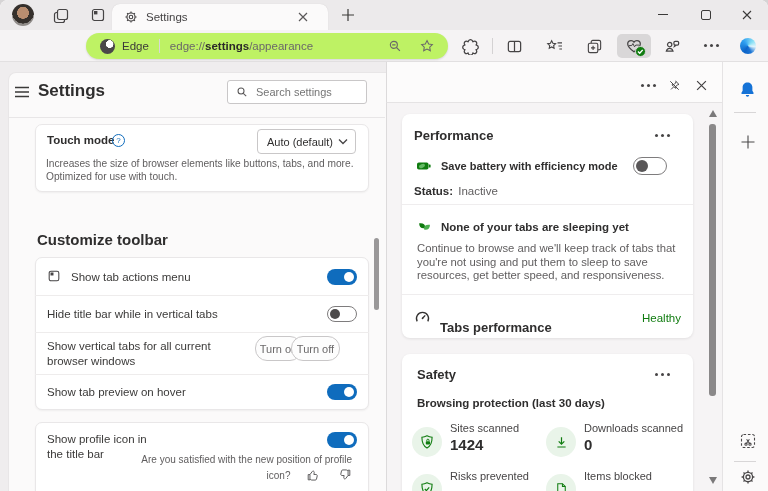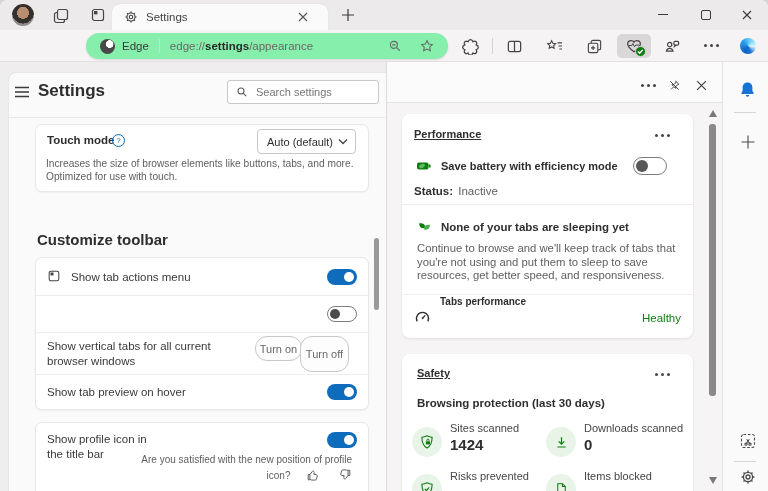--- a/index.html
+++ b/index.html
@@ -8,21 +8,21 @@
     border-radius:8px 8px 0 0;color:#2f2e2e;}
   .abs{position:absolute;}
   svg{display:block;}
   
   .titlebar{position:absolute;left:0;top:0;width:768px;height:30px;background:#eceaeb;}
   .tab{position:absolute;left:112px;top:4px;width:216px;height:26px;background:#fbfafa;
     border-radius:8px 8px 0 0;box-shadow:0 0 1px rgba(0,0,0,.15);}
   .tab-title{position:absolute;left:34px;top:7px;font-size:11.5px;color:#454344;}
   
   .toolbar{position:absolute;left:0;top:30px;width:768px;height:32px;background:#f5f3f4;border-bottom:1px solid #e2e0e1;box-sizing:border-box;}
-  .pill{position:absolute;left:86px;top:33px;width:362px;height:26px;border-radius:13px;background:#86efac;
+  .pill{position:absolute;left:86px;top:33px;width:362px;height:26px;border-radius:13px;background:#bef264;
     box-shadow:0 1px 2px rgba(0,0,0,.12);display:flex;align-items:center;}
   .urltxt{font-size:11.5px;white-space:nowrap;}
   .tool-hl{position:absolute;left:617px;top:34px;width:34px;height:24px;border-radius:5px;background:#d9d7d8;}
   
   .settings-region{position:absolute;left:0;top:62px;width:386px;height:429px;background:#efedee;}
   .settings-panel{position:absolute;left:8px;top:10px;width:378px;height:419px;background:#fbfafa;
     border-radius:8px 0 0 0;border-top:1px solid #e8e6e7;border-left:1px solid #e8e6e7;box-sizing:border-box;}
   .card{position:absolute;background:#fff;border:1px solid #e9e7e8;border-radius:7px;
     box-shadow:0 1px 2px rgba(0,0,0,.05);box-sizing:border-box;}
   .rowlabel{font-size:11.5px;color:#3b3a39;}
@@ -33,21 +33,21 @@
   .tgl.on{background:#0f6cbd;}
   .tgl.on::after{content:"";position:absolute;right:3px;top:3px;width:10px;height:10px;border-radius:50%;background:#fff;}
   .tgl.off{background:#fff;border:1px solid #7e7c7d;box-sizing:border-box;}
   .tgl.off::after{content:"";position:absolute;left:2px;top:2px;width:10px;height:10px;border-radius:50%;background:#4c4a4b;}
   .tgl.big{width:34px;height:18px;border-radius:10px;}
   .tgl.big.off::after{width:12px;height:12px;background:#595758;}
   
   .ess-region{position:absolute;left:386px;top:62px;width:336px;height:429px;background:#f6f4f5;border-left:1px solid #dcdadb;box-sizing:border-box;}
   .ess-header{position:absolute;left:386px;top:62px;width:336px;height:41px;background:#fcfbfb;border-bottom:1px solid #e5e3e4;border-left:1px solid #dcdadb;box-sizing:border-box;}
   .ess-card{position:absolute;background:#fff;border-radius:8px;box-shadow:0 1px 3px rgba(0,0,0,.09);}
-  .sec-title{font-size:11px;font-weight:bold;color:#2f2e2e;text-decoration:underline;}
+  .sec-title{font-size:13px;font-weight:bold;color:#2f2e2e;}
   .semibold{font-weight:bold;}
   .graytxt{color:#605e5f;}
   .statcircle{position:absolute;width:30px;height:30px;border-radius:50%;background:#e9f4e9;display:flex;align-items:center;justify-content:center;}
   .statlabel{font-size:11px;color:#474546;}
   .statvalue{font-size:15px;font-weight:bold;color:#2f2e2e;}
   
   .rail{position:absolute;left:722px;top:62px;width:46px;height:429px;background:#fbfafa;border-left:1px solid #e5e3e4;box-sizing:border-box;}
   .dots3{display:flex;gap:3px;}
   .dots3 i{width:3px;height:3px;border-radius:50%;background:#464445;}
   .scroll-thumb{background:#8a8889;border-radius:3px;}
@@ -192,21 +192,21 @@
   <div class="settings-region">
     <div class="settings-panel"></div>
   </div>
 
   <span class="abs" style="left:15px;top:86px;">
     <svg width="14" height="12" viewBox="0 0 14 12" stroke="#3b3a39" stroke-width="1.5">
         <path d="M0 1.5h14M0 6h14M0 10.5h14"></path>
       </svg>
   </span>
   <div class="abs" style="left:38px;top:81px;font-size:17px;font-weight:bold;color:#2f2e2e;">Settings</div>
-  <div class="abs" style="left:227px;top:80px;width:152px;height:24px;background:#fff;border:1px solid #c9c7c8;border-radius:3px;box-sizing:border-box;display:flex;align-items:center;">
+  <div class="abs" style="left:227px;top:80px;width:140px;height:24px;background:#fff;border:1px solid #c9c7c8;border-radius:3px;box-sizing:border-box;display:flex;align-items:center;">
     <span style="margin-left:8px;">
       <svg width="12" height="12" viewBox="0 0 16 16" fill="none" stroke="#5a5859" stroke-width="1.4">
           <circle cx="6.7" cy="6.7" r="4"></circle>
           <path d="M9.7 9.7l3.9 3.9"></path>
         </svg>
     </span>
     <input style="border: 0px; outline: 0px; margin-left: 6px; width: 100px; font-size: 11px; font-family: &quot;Liberation Sans&quot;, sans-serif; color: rgb(59, 58, 57); background: transparent;" placeholder="Search settings">
   </div>
   <div class="abs" style="left:9px;top:117px;width:376px;height:1px;background:#e8e6e7;"></div>
 
@@ -229,26 +229,27 @@
   <span class="abs" style="left:47px;top:269px;">
     <svg width="14" height="14" viewBox="0 0 16 16" fill="none" stroke="#464445" stroke-width="1.2">
       <rect x="2.5" y="2.5" width="11" height="11" rx="2"></rect>
       <rect x="4" y="4" width="3.4" height="3.4" fill="#464445" stroke="none"></rect>
     </svg>
   </span>
   <span class="abs rowlabel" style="left:71px;top:271px;">Show tab actions menu</span>
   <span class="tgl on" style="left:327px;top:269px;"></span>
   <div class="hdivider" style="left:35px;top:295px;width:334px;"></div>
 
+  <span class="abs rowlabel" style="left:47px;top:308px;">Hide title bar while in vertical tabs</span>
   <span class="tgl off" style="left:327px;top:306px;"></span>
   <div class="hdivider" style="left:35px;top:332px;width:334px;"></div>
 
   <span class="abs rowlabel" style="left:47px;top:339px;width:205px;line-height:14.5px;">Show vertical tabs for all current browser windows</span>
   <span class="btn" style="left:255px;top:336px;width:47px;height:25px;">Turn on</span>
-  <span class="btn" style="left:300px;top:336px;width:49px;height:36px;">Turn off</span>
+  <span class="btn" style="left:291px;top:336px;width:49px;height:25px;">Turn off</span>
   <div class="hdivider" style="left:35px;top:374px;width:334px;"></div>
 
   <span class="abs rowlabel" style="left:47px;top:386px;">Show tab preview on hover</span>
   <span class="tgl on" style="left:327px;top:384px;"></span>
 
   <div class="card" style="left:35px;top:422px;width:334px;height:85px;"></div>
   <span class="abs rowlabel" style="left:47px;top:432px;width:115px;line-height:15px;">Show profile icon in the title bar</span>
   <span class="tgl on" style="left:327px;top:432px;"></span>
   <div class="abs" style="left:134px;top:452px;width:218px;text-align:right;font-size:10px;line-height:15.5px;color:#5f5d5e;">
     <span>Are you satisfied with the new position of profile icon?</span>
@@ -320,21 +321,21 @@
   <div class="abs graytxt" style="left:417px;top:242px;width:277px;font-size:11.3px;line-height:13.5px;">Continue to browse and we'll keep track of tabs that you're not using and put them to sleep to save resources, get better speed, and responsiveness.</div>
   <div class="hdivider" style="left:402px;top:294px;width:291px;background:#efedee;"></div>
 
   <span class="abs" style="left:414px;top:309px;">
     <svg width="17" height="17" viewBox="0 0 16 16" fill="none" stroke="#323130" stroke-width="1.2">
       <path d="M3 11.6a5.7 5.7 0 1 1 10 0"></path>
       <path d="M8 8.6l2.6-2.6" stroke-width="1.3"></path>
       <circle cx="8" cy="8.8" r=".8" fill="#323130" stroke="none"></circle>
     </svg>
   </span>
-  <span class="abs semibold" style="left:440px;top:296px;font-size:10px;color:#2f2e2e;text-align:right;">Tabs performance</span>
+  <span class="abs semibold" style="left:440px;top:320px;font-size:13px;color:#2f2e2e;text-align:right;">Tabs performance</span>
   <span class="abs" style="left:600px;top:312px;width:81px;text-align:right;font-size:11.5px;color:#107c10;">Healthy</span>
 
   <div class="ess-card" style="left:402px;top:354px;width:291px;height:200px;"></div>
   <span class="abs sec-title" style="left:417px;top:367px;">Safety</span>
   <span class="abs dots3" style="left:655px;top:373px;">
       <i></i>
       <i></i>
       <i></i>
     </span>
   <span class="abs semibold" style="left:417px;top:397px;font-size:11.5px;color:#2f2e2e;">Browsing protection (last 30 days)</span>

